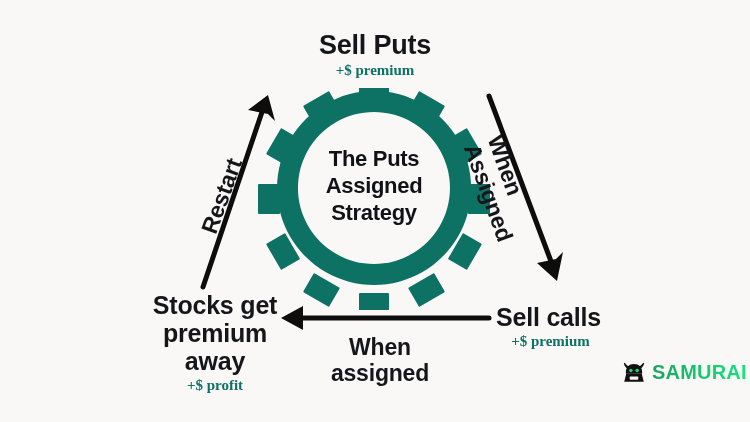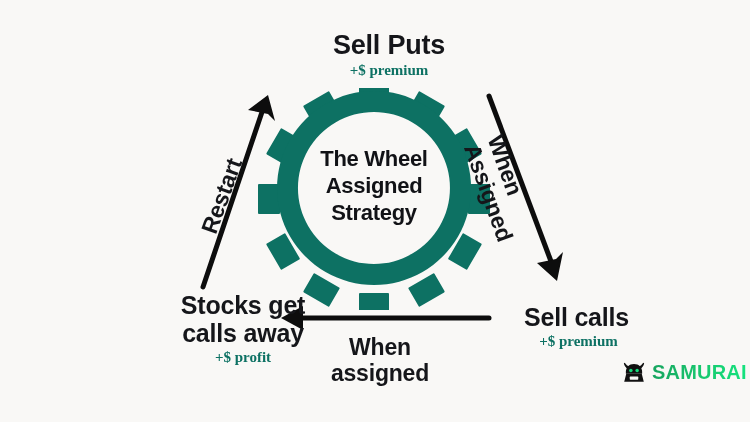--- a/index.html
+++ b/index.html
@@ -21,21 +21,20 @@
     background: #f9f8f6;
   }
   .node-label {
     position: absolute;
     text-align: center;
     color: #15161a;
     font-weight: 700;
     line-height: 1.12;
     letter-spacing: -0.2px;
     white-space: nowrap;
-    margin-left: 28px;
   }
   .node-sub {
     display: block;
     color: #0d7163;
     font-weight: 600;
     font-size: 15px;
     letter-spacing: 0px;
     margin-top: 2px;
     font-family: Liberation Serif, serif;
   }
@@ -205,21 +204,21 @@
               <rect x="-15" y="-116" width="30" height="22" rx="1"></rect>
             </g>
         </g>
 
         <path d="M120,3 a97,97 0 1,0 0.1,0 Z M120,24 a76,76 0 1,1 -0.1,0 Z" fill-rule="evenodd"></path>
       </g>
     </svg>
   </div>
 
   <div id="gear-center-text">
-    <div>The Wheel</div>
+    <div>The Puts</div>
     <div>Assigned</div>
     <div>Strategy</div>
   </div>
 
   <svg id="arrow-layer" viewBox="0 0 750 422" xmlns="http://www.w3.org/2000/svg">
 
     <g>
       <line x1="489" y1="96" x2="552" y2="264" stroke="#0d0d0d" stroke-width="5" stroke-linecap="round"></line>
       <path d="M557,281 L537,263 L556,259 L563,252 Z" fill="#0d0d0d"></path>
     </g>
@@ -246,21 +245,21 @@
     <div>When</div>
     <div>assigned</div>
   </div>
 
   <div class="node-label" id="node-sell-calls">
     <span>Sell calls</span>
     <span class="node-sub">+$ premium</span>
   </div>
 
   <div class="node-label" id="node-stocks">
-    <span>Stocks get calls away</span>
+    <span>Stocks get premium away</span>
     <span class="node-sub">+$ profit</span>
   </div>
 
   <div id="logo">
     <svg id="logo-mark" viewBox="0 0 28 26" xmlns="http://www.w3.org/2000/svg">
 
       <path d="M4,3 C5.5,5 7,6.5 9,7.4 L7.6,9.6 C5,8.4 3.4,6 3,3.4 Z" fill="#111"></path>
       <path d="M24,3 C22.5,5 21,6.5 19,7.4 L20.4,9.6 C23,8.4 24.6,6 25,3.4 Z" fill="#111"></path>
 
       <path d="M14,4.2 C8.6,4.2 5.2,8 5.2,12.6 L5.2,15 L22.8,15 L22.8,12.6 C22.8,8 19.4,4.2 14,4.2 Z" fill="#111"></path>

